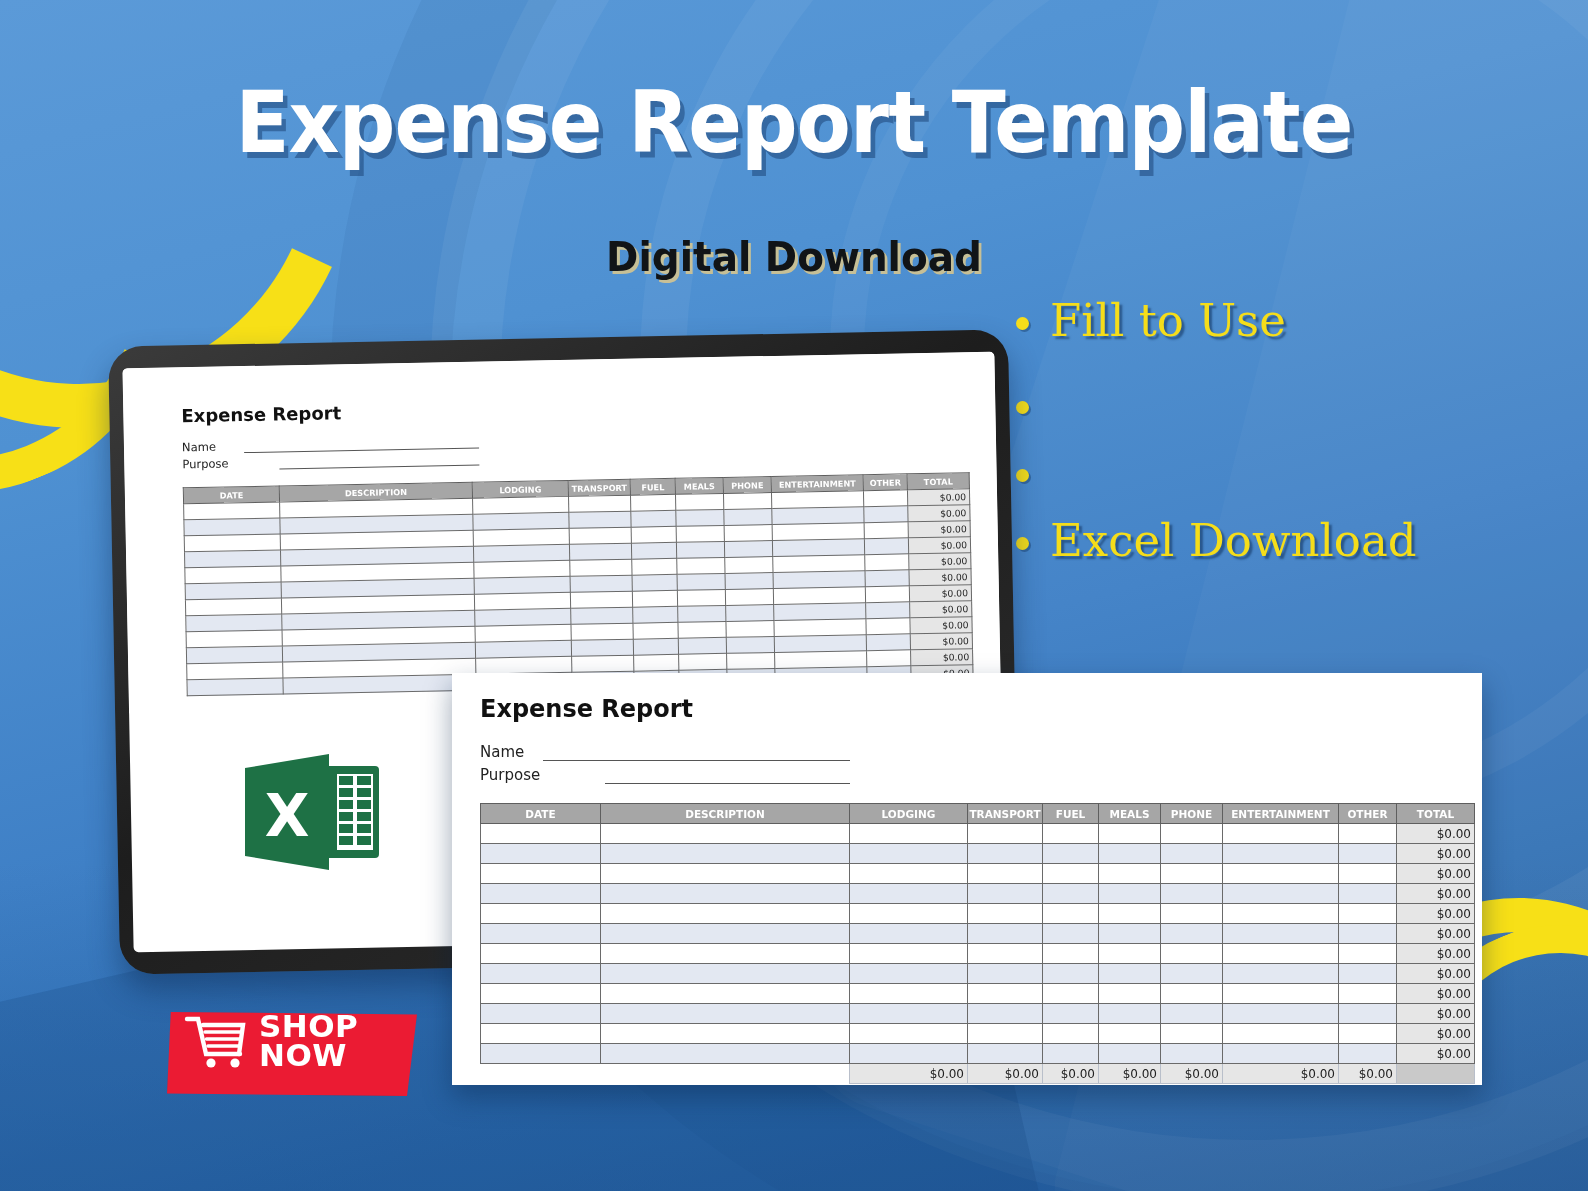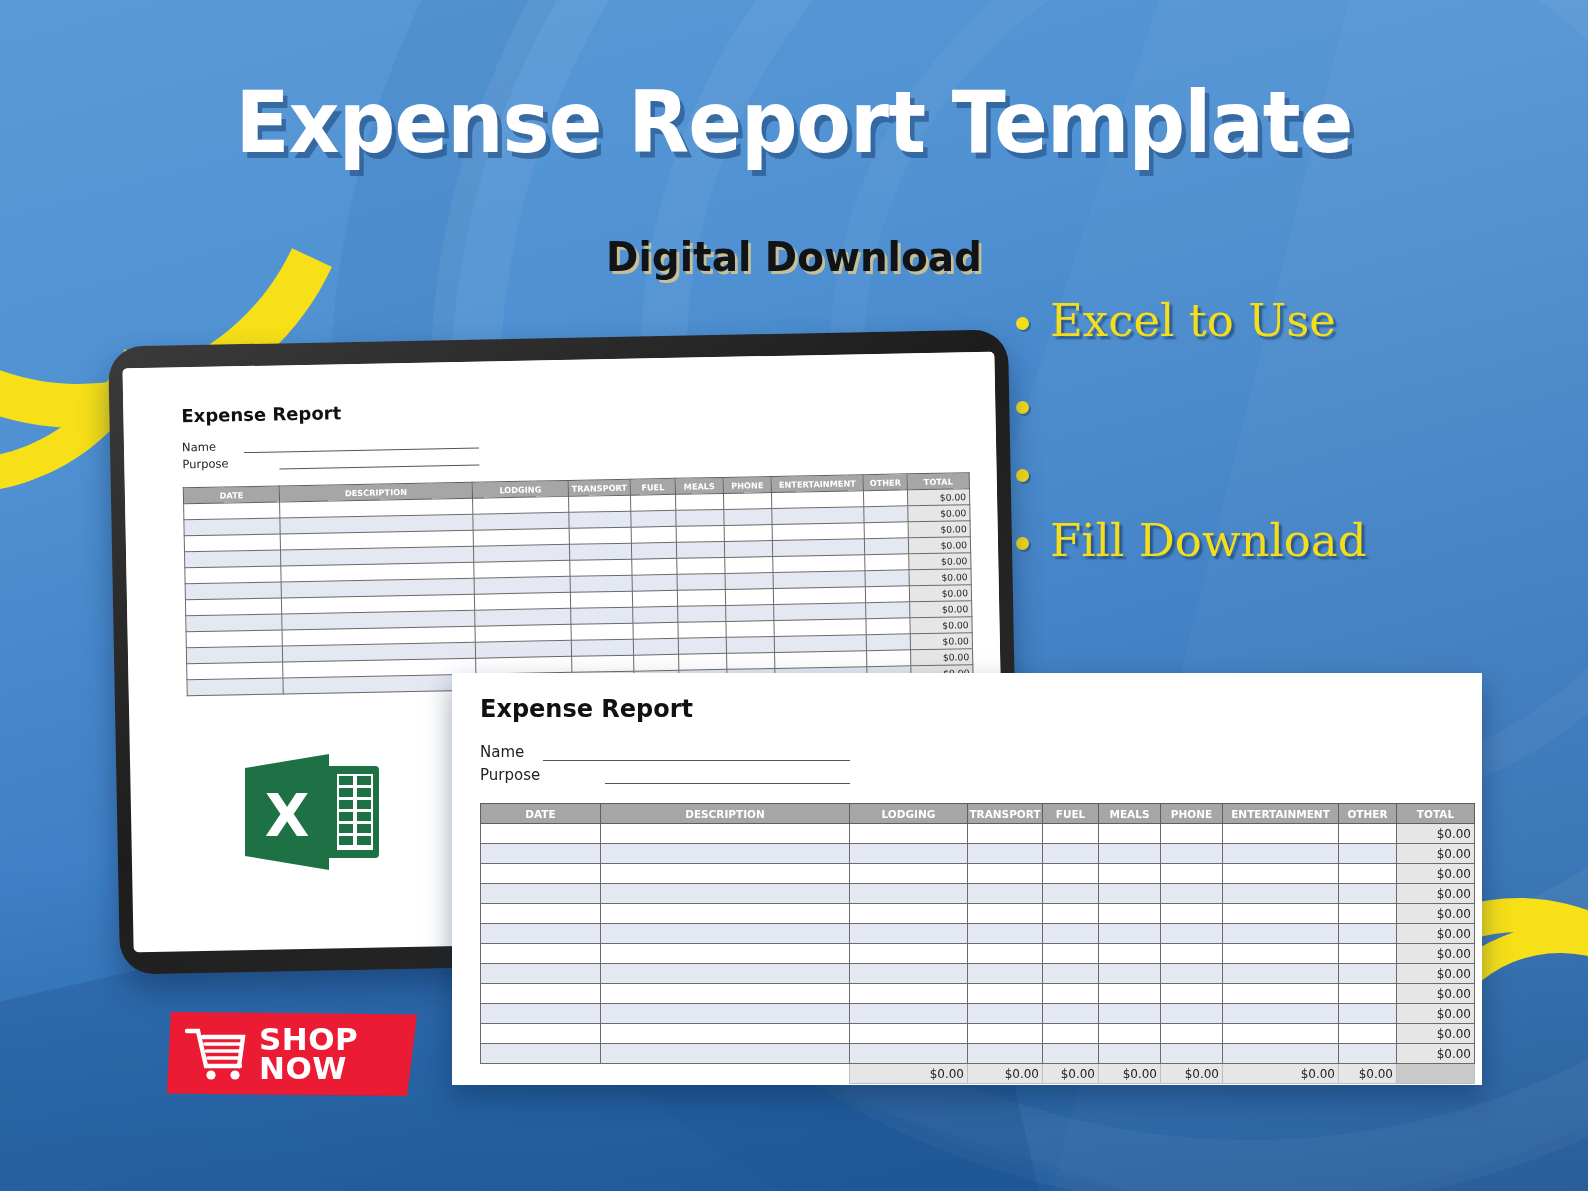--- a/index.html
+++ b/index.html
@@ -114,21 +114,21 @@
   #card table.xls th{height:17px;font-size:10.5px;}
   #card table.xls td{height:17px;}
   #card table.xls td.total,
   #card table.xls tr.footer td{font-size:12px;}
 
   
   #excel-icon{position:absolute;left:243px;top:750px;width:140px;height:124px;}
 
   
   #shopnow{position:absolute;left:167px;top:1012px;width:250px;height:84px;
-           background:#eb1b33;display:flex;align-items:center;
+           background:#eb1b33;display:flex;
            clip-path:polygon(1.5% 0%, 100% 3%, 96% 100%, 0% 97%);
            box-shadow:0 6px 14px rgba(10,40,80,.35);}
   #cart-icon{margin:0 8px 0 16px;flex:0 0 auto;}
   #shop-text{color:#fff;font-weight:700;line-height:.92;
              font-family:"DejaVu Sans","Liberation Sans",sans-serif;font-size:31px;
              letter-spacing:.5px;}
 </style>
 </head>
 <body>
 
@@ -147,31 +147,31 @@
 <div class="swoosh sw-tl-2"></div>
 <div class="swoosh sw-br-1"></div>
 <div class="swoosh sw-br-2"></div>
 
 <div id="title">Expense Report Template</div>
 <div id="subtitle">Digital Download</div>
 
 <div id="features">
   <div class="feature">
     <span class="bullet"></span>
-    <span class="ftext">Excel to Use</span>
+    <span class="ftext">Fill to Use</span>
   </div>
   <div class="feature">
     <span class="bullet"></span>
   </div>
   <div class="feature">
     <span class="bullet"></span>
   </div>
   <div class="feature">
     <span class="bullet"></span>
-    <span class="ftext">Fill Download</span>
+    <span class="ftext">Excel Download</span>
   </div>
 </div>
 
 <div id="tablet">
   <div id="tablet-screen">
     <div class="sheet" id="sheet-tablet">
       <div class="sheet-title">Expense Report</div>
 
       <div style="height:14px"></div>
       <div class="fieldrow">

